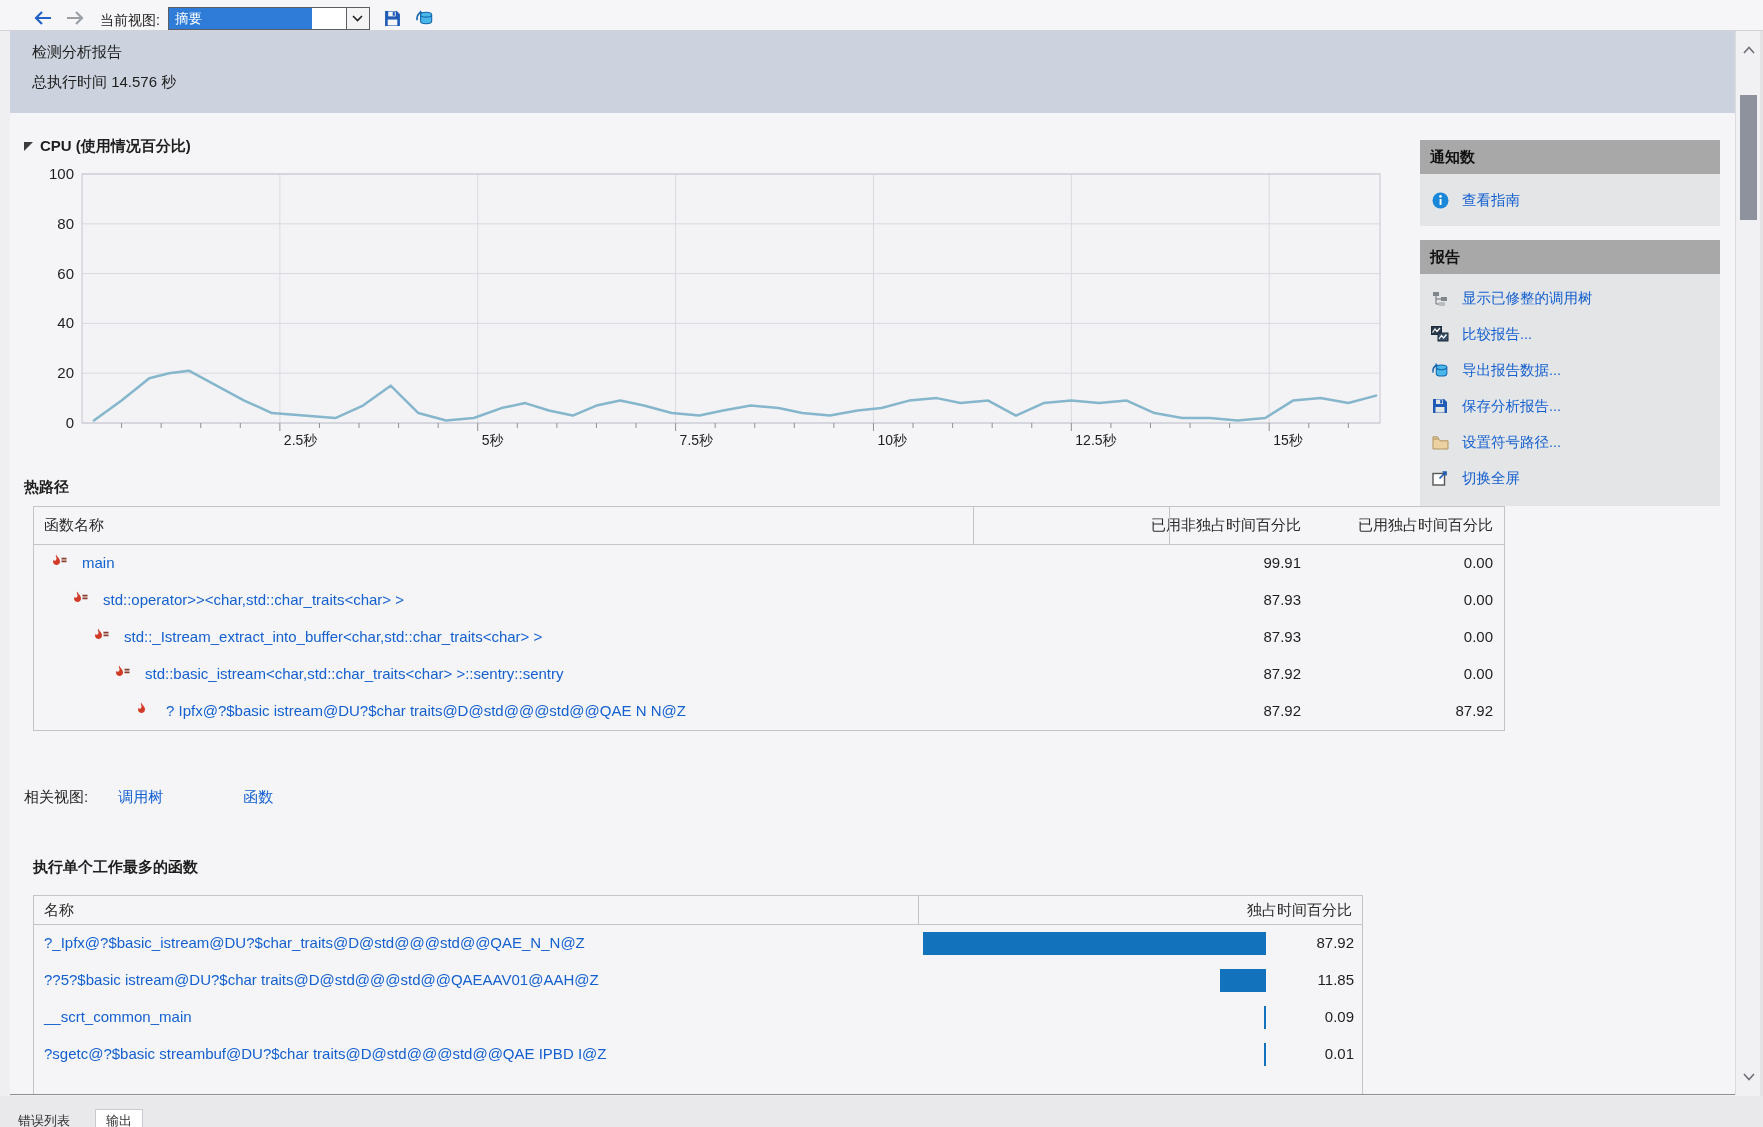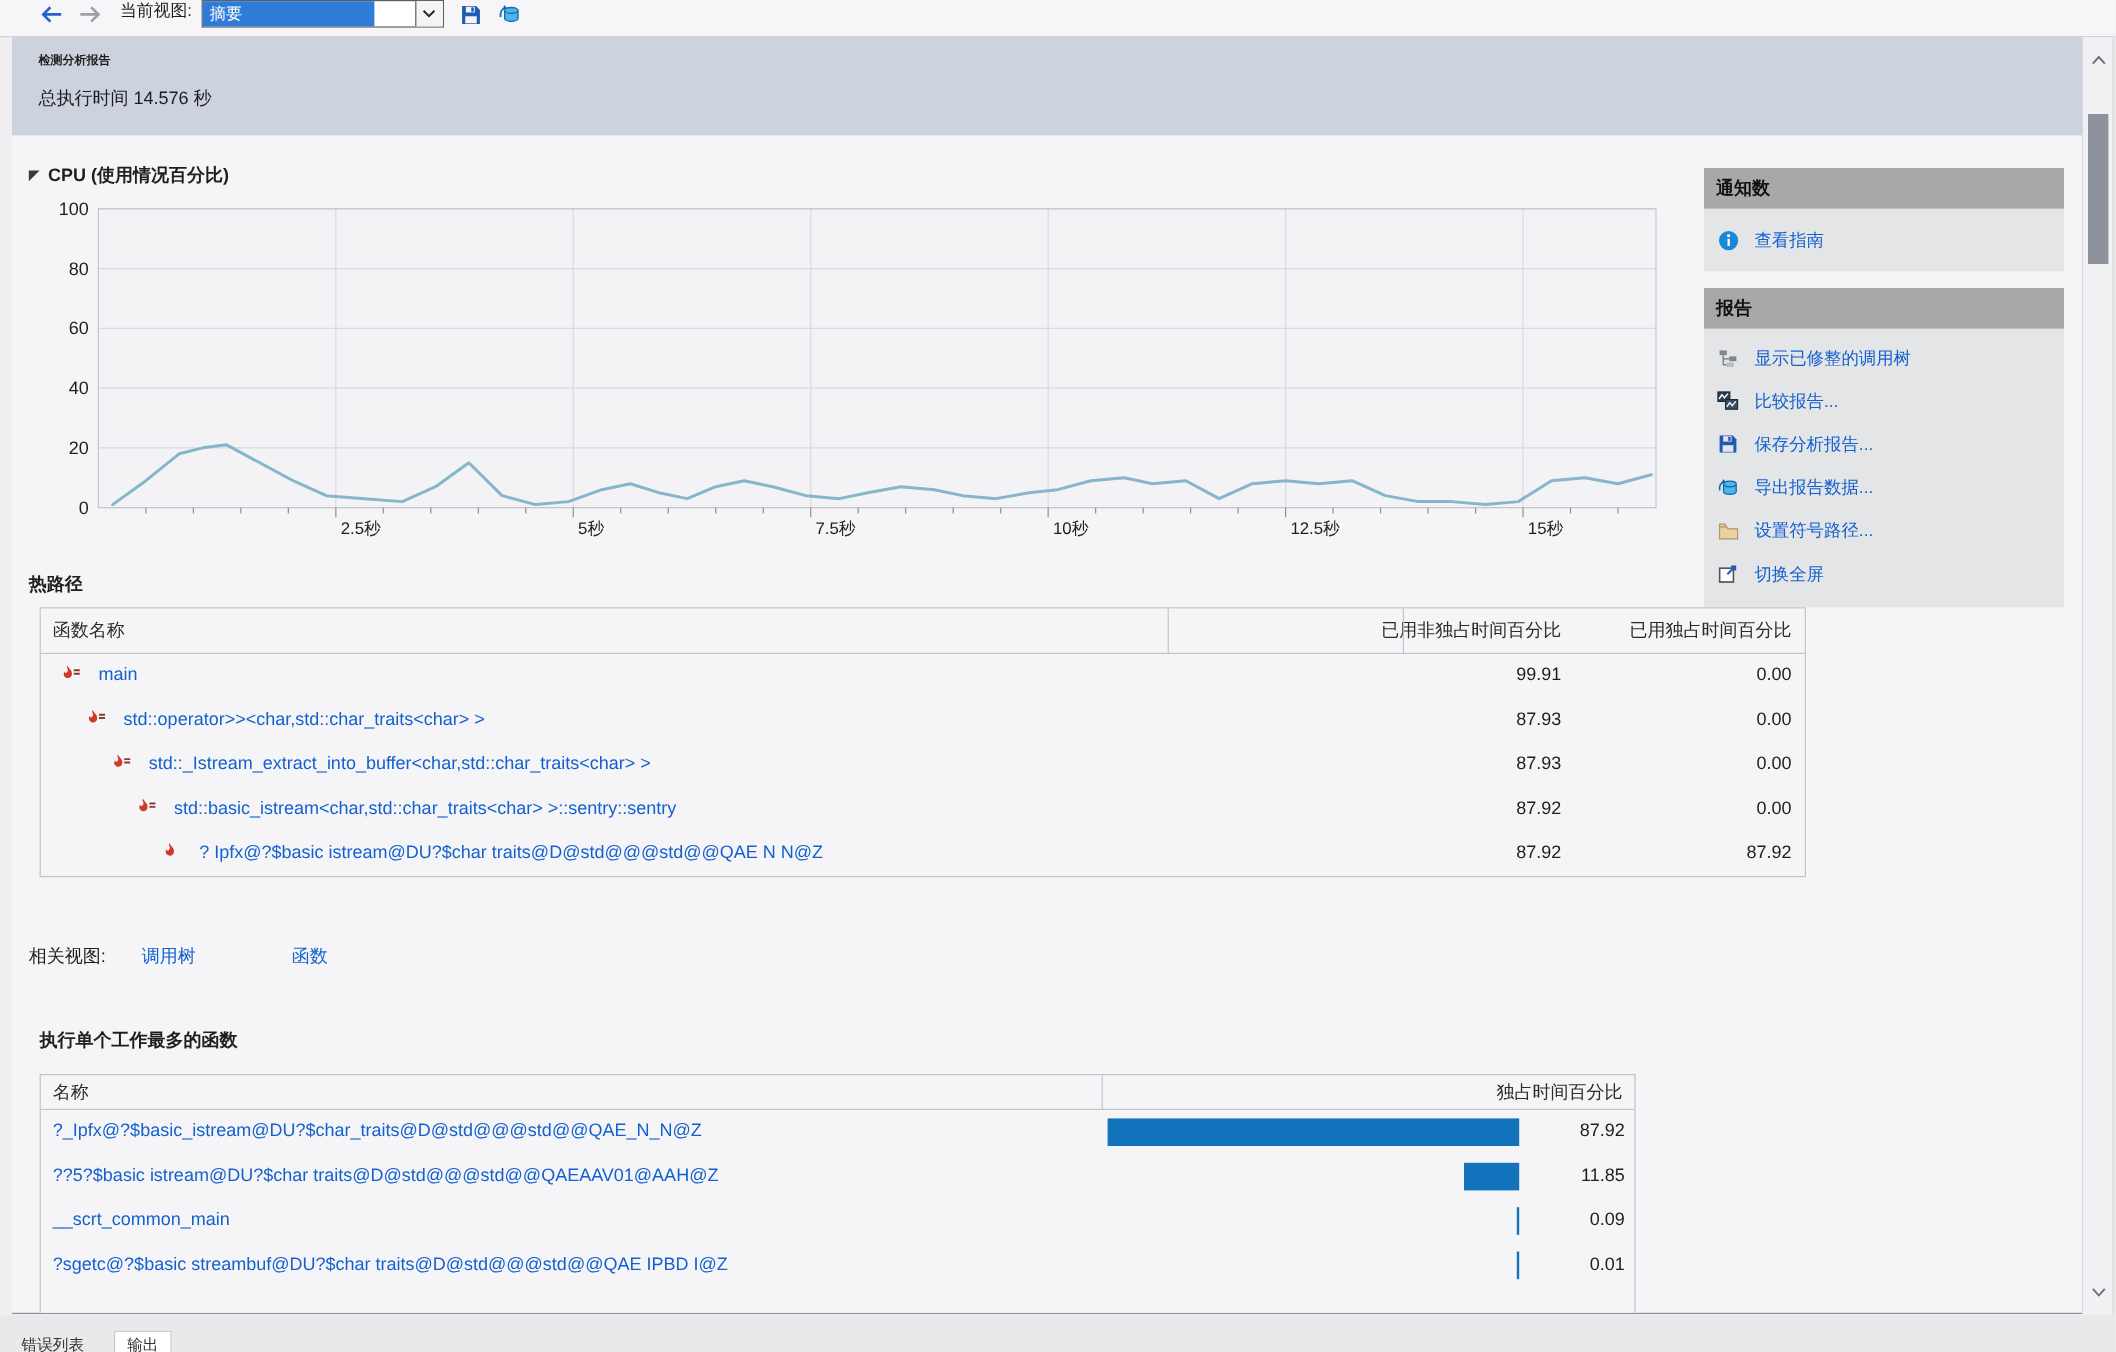--- a/index.html
+++ b/index.html
@@ -5,34 +5,34 @@
   * { box-sizing: border-box; }
   html,body { margin:0; padding:0; }
   body {
     width:1763px; height:1127px; position:relative; overflow:hidden;
     background:#efeff2; font-family:"Liberation Sans", sans-serif; color:#1e1e1e;
   }
   .abs { position:absolute; }
 
   
   .toolbar { left:0; top:0; width:1763px; height:31px; background:#f6f6f8;
-             border-bottom:1px solid #d2d2d8; display:flex; align-items:flex-start; }
+             border-bottom:1px solid #d2d2d8; display:flex; align-items:flex-end; }
   .tb-spacer { width:30px; }
   .tb-icon { display:inline-flex; align-items:center; justify-content:center;
              width:26px; height:24px; margin-right:6px; }
   .tb-label { font-size:14px; margin:0 8px 0 6px; }
   .combo { display:flex; height:23px; border:1px solid #5a5f66; background:#fff; width:202px;gap:34px; }
   .combo-value { flex:1; background:#2e7cd8; color:#fff; font-size:13.5px;
                  display:flex; align-items:center; padding-left:6px; }
   .combo-btn { width:23px; background:#f4f4f4; border-left:1px solid #5a5f66;
                display:flex; align-items:center; justify-content:center; }
 
   
   .hdr-band { left:10px; top:31px; width:1725px; height:82px; background:#ccd3df; }
-  .hdr-title { position:absolute; left:22px; top:12px; font-size:10px; font-weight:bold; }
+  .hdr-title { position:absolute; left:22px; top:12px; font-size:15px; font-weight:normal; }
   .hdr-sub   { position:absolute; left:22px; top:42px; font-size:15px; }
 
   
   .content { left:10px; top:113px; width:1725px; height:982px; background:#f5f5f7;
              border-bottom:1px solid #8f8f96; overflow:hidden; }
   
 
   .cpu-title { position:absolute; left:14px; top:24px; font-size:15px; font-weight:bold;
                display:flex; align-items:center; gap:7px; }
   .tri-expanded { width:0; height:0; border-top:9px solid #3a3a3a; border-right:9px solid transparent; }
@@ -341,42 +341,42 @@
               <rect x="0.5" y="0.5" width="10" height="8" fill="#2b3c4e" stroke="#1d2a38"></rect>
               <polyline points="1.5,6.5 4,3 6,5.5 9,2" stroke="#fff" fill="none" stroke-width="1.2"></polyline>
               <rect x="7" y="7" width="10" height="8" fill="#3a5069" stroke="#1d2a38"></rect>
               <polyline points="8,13 10.5,9.5 12.5,12 15.5,8.5" stroke="#fff" fill="none" stroke-width="1.2"></polyline>
             </svg>
           </span>
           <a class="link">比较报告...</a>
         </div>
         <div class="sb-item">
           <span class="icon">
+            <svg width="19" height="17" viewBox="0 0 18 16">
+              <path d="M5 5 L5 11 A5 2.2 0 0 0 15 11 L15 5" fill="#49b8e8" stroke="#1566ae"></path>
+              <ellipse cx="10" cy="5" rx="5" ry="2.2" fill="#49b8e8" stroke="#1566ae"></ellipse>
+              <path d="M2 10 A6.5 6.5 0 0 1 5.5 2.8" fill="none" stroke="#1566ae" stroke-width="1.4"></path>
+              <path d="M4.6 1 L7 3.4 L3.8 4.4 Z" fill="#1566ae"></path>
+            </svg>
+          </span>
+          <a class="link">导出报告数据...</a>
+        </div>
+        <div class="sb-item">
+          <span class="icon">
             <svg width="16" height="16" viewBox="0 0 16 16">
               <path d="M1 1 h11 l3 3 v11 h-14 z" fill="#1f5bb5"></path>
               <rect x="4" y="1.5" width="7" height="4.5" fill="#e4e5e7"></rect>
               <rect x="8.2" y="2" width="2" height="3.4" fill="#1f5bb5"></rect>
               <rect x="3.5" y="9" width="9" height="5.5" fill="#e4e5e7"></rect>
             </svg>
           </span>
           <a class="link">保存分析报告...</a>
         </div>
         <div class="sb-item">
           <span class="icon">
-            <svg width="19" height="17" viewBox="0 0 18 16">
-              <path d="M5 5 L5 11 A5 2.2 0 0 0 15 11 L15 5" fill="#49b8e8" stroke="#1566ae"></path>
-              <ellipse cx="10" cy="5" rx="5" ry="2.2" fill="#49b8e8" stroke="#1566ae"></ellipse>
-              <path d="M2 10 A6.5 6.5 0 0 1 5.5 2.8" fill="none" stroke="#1566ae" stroke-width="1.4"></path>
-              <path d="M4.6 1 L7 3.4 L3.8 4.4 Z" fill="#1566ae"></path>
-            </svg>
-          </span>
-          <a class="link">导出报告数据...</a>
-        </div>
-        <div class="sb-item">
-          <span class="icon">
             <svg width="17" height="15" viewBox="0 0 17 15">
               <path d="M1 4 V1.8 h4.4 l1.3 2.2" fill="#ecd1a2" stroke="#b09560"></path>
               <path d="M1 4 h5.7 l1.4 1.8 H16 V14 H1 z" fill="#ecd1a2" stroke="#b09560"></path>
             </svg>
           </span>
           <a class="link">设置符号路径...</a>
         </div>
         <div class="sb-item">
           <span class="icon">
             <svg width="16" height="16" viewBox="0 0 16 16">

